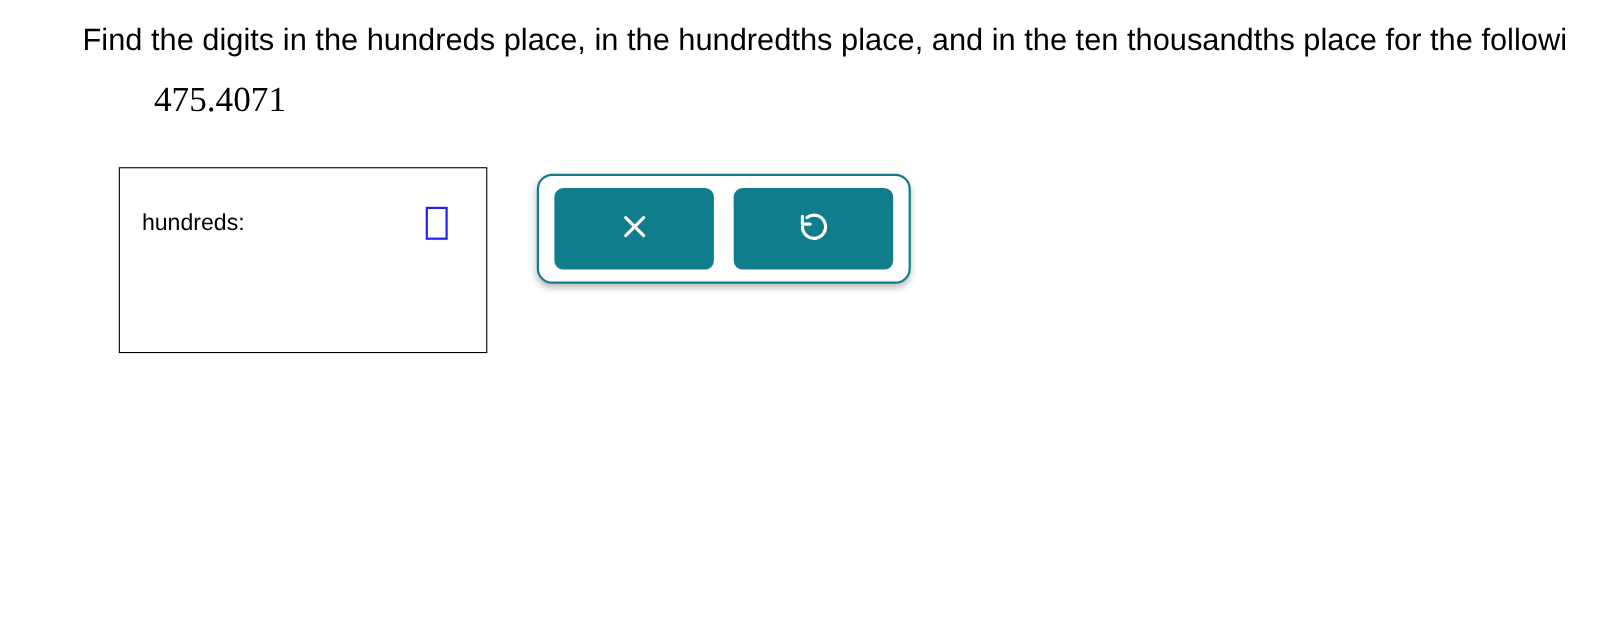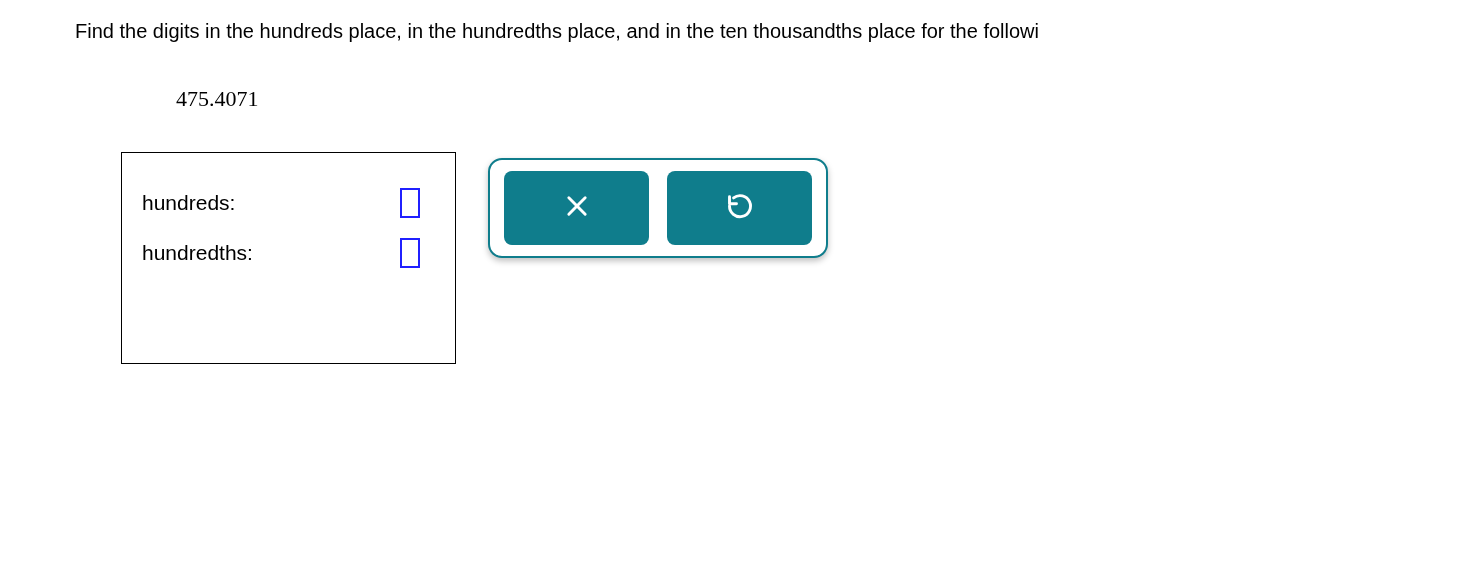--- a/index.html
+++ b/index.html
@@ -12,39 +12,38 @@
       background: #ffffff;
       width: 1458px;
       height: 584px;
       overflow: hidden;
       position: relative;
     }
     .question-text {
       position: absolute;
       top: 20px;
       left: 75px;
-      font-size: 20px;
+      font-size: 28px;
       color: #000;
       white-space: nowrap;
     }
     .number-display {
       position: absolute;
-      top: 86px;
+      top: 72px;
       left: 140px;
-      font-size: 22px;
+      font-size: 32px;
       color: #000;
       font-family: Georgia, 'Times New Roman', serif;
-      margin-left: 36px;
     }
     .answer-box {
       position: absolute;
       top: 152px;
-      left: 121px;
+      left: 108px;
       width: 335px;
-      height: 212px;
+      height: 169px;
       border: 1.5px solid #000;
       padding: 25px 20px 20px 20px;
     }
     .answer-row {
       display: flex;
       align-items: center;
       justify-content: space-between;
       height: 50px;
     }
     .answer-label {
@@ -94,24 +93,20 @@
 
 <div class="question-text">Find the digits in the hundreds place, in the hundredths place, and in the ten thousandths place for the followi</div>
 
 <div class="number-display">475.4071</div>
 
 <div class="answer-box">
   <div class="answer-row">
     <span class="answer-label">hundreds:</span>
     <div class="answer-input"></div>
   </div>
-  <div class="answer-row">
-    <span class="answer-label">hundredths:</span>
-    <div class="answer-input"></div>
-  </div>
 </div>
 
 <div class="toolbar">
   <div class="tool-button">
     <span>
       <svg viewBox="0 0 24 24" fill="none" stroke="#ffffff" stroke-width="2.5" stroke-linecap="round">
         <line x1="5" y1="5" x2="19" y2="19"></line>
         <line x1="19" y1="5" x2="5" y2="19"></line>
       </svg>
     </span>

